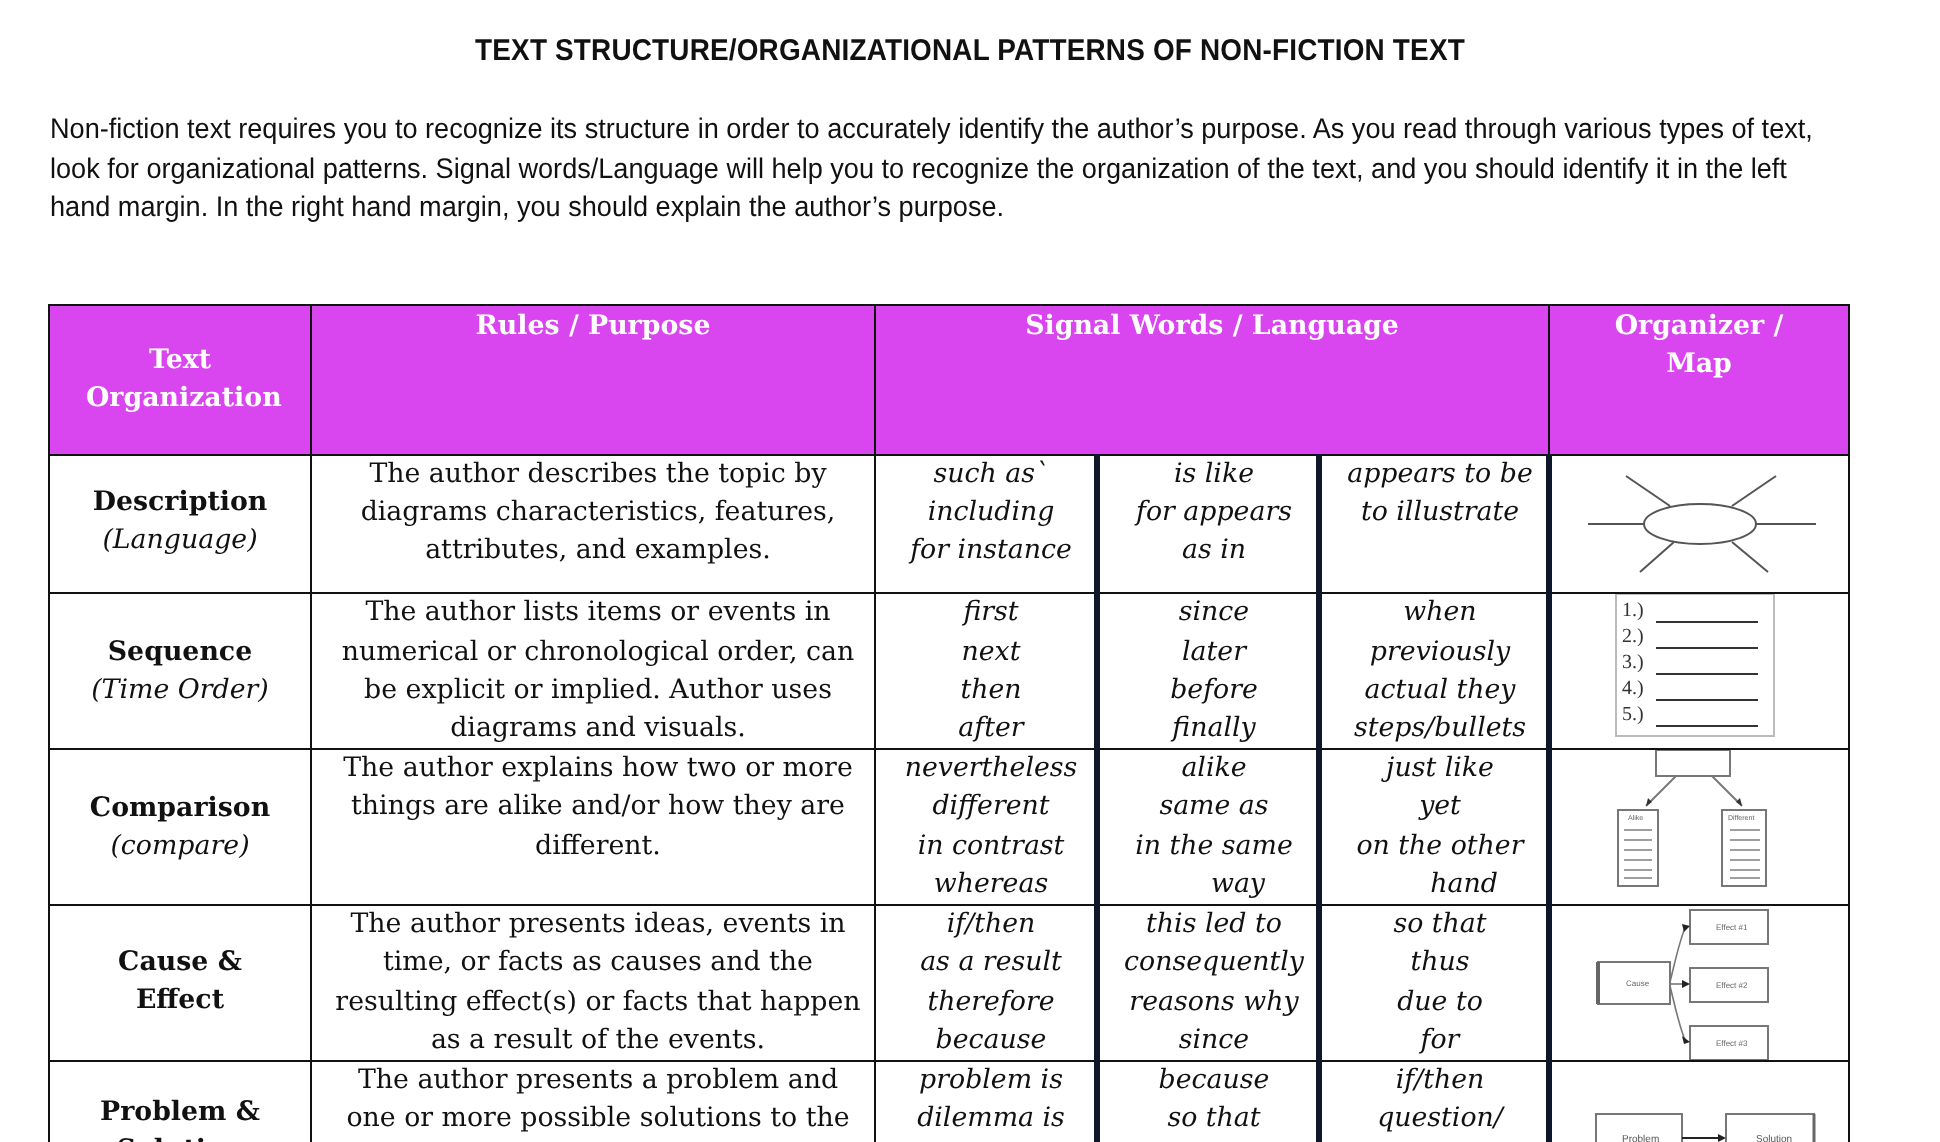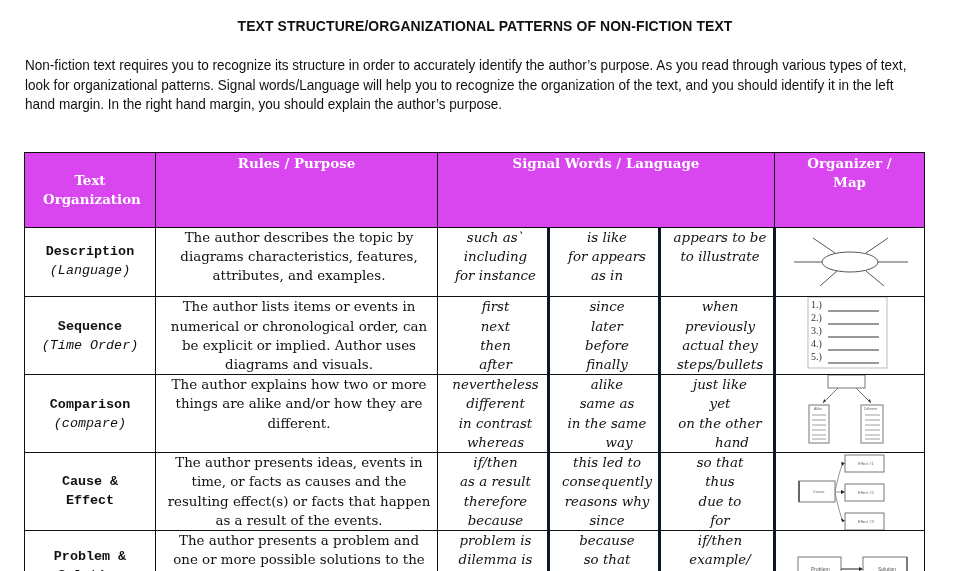--- a/index.html
+++ b/index.html
@@ -10,21 +10,21 @@
            letter-spacing: 0.1px; transform: scaleX(0.93); }
   .intro { position: absolute; top: 56px; left: 25px; width: 930px;
            font-family: "Liberation Sans", sans-serif; font-size: 14.2px; line-height: 19.5px;
            transform-origin: left top; transform: scaleX(0.955); }
   table.main { position: absolute; top: 152px; left: 24px; border-collapse: collapse;
                table-layout: fixed; width: 900px; font-size: 13.4px; line-height: 19.2px; }
   table.main td, table.main th { border: 1.5px solid #111; vertical-align: top; padding: 0 0 0 5px; overflow: hidden; text-align: center; }
   table.main th { background: #d946ef; color: #ffffff; font-weight: bold; font-size: 13.4px;
                   height: 38px; text-align: center; padding: 18px; border-color: #111; }
   table.main td.sig { border-left: 1px solid #111; border-right: 3px solid #0f172a; font-style: italic; padding-left: 6px; }
-  .org { text-align: center; vertical-align: middle !important; padding: 16px !important; font-family: Liberation Mono, monospace; }
+  .org { text-align: center; vertical-align: middle !important; padding: 16px !important; }
   .org b { display: block; }
   .org i { display: block; }
   .line { display: block; white-space: nowrap; }
   .indent { padding-left: 24px; }
   .indent2 { padding-left: 18px; }
   .map { padding: 0 !important; vertical-align: middle !important; text-align: center; }
   .map svg { display: block; margin: 0 auto; }
 </style>
 </head>
 <body>
@@ -274,21 +274,21 @@
       <td class="sig">
         <span class="line">problem is</span>
         <span class="line">dilemma is</span>
       </td>
       <td class="sig">
         <span class="line">because</span>
         <span class="line">so that</span>
       </td>
       <td class="sig">
         <span class="line">if/then</span>
-        <span class="line">example/</span>
+        <span class="line">question/</span>
         <span class="line indent2">answer</span>
       </td>
       <td class="map">
         <svg width="150" height="56" viewBox="0 0 150 56">
           <g stroke="#777" stroke-width="1" fill="#fff">
             <rect x="22" y="19" width="43" height="25"></rect>
             <rect x="87" y="19" width="44" height="25"></rect>
           </g>
           <line x1="22" y1="44" x2="65" y2="44" stroke="#111" stroke-width="2"></line>
           <line x1="131" y1="19" x2="131" y2="44" stroke="#666" stroke-width="1.5"></line>

